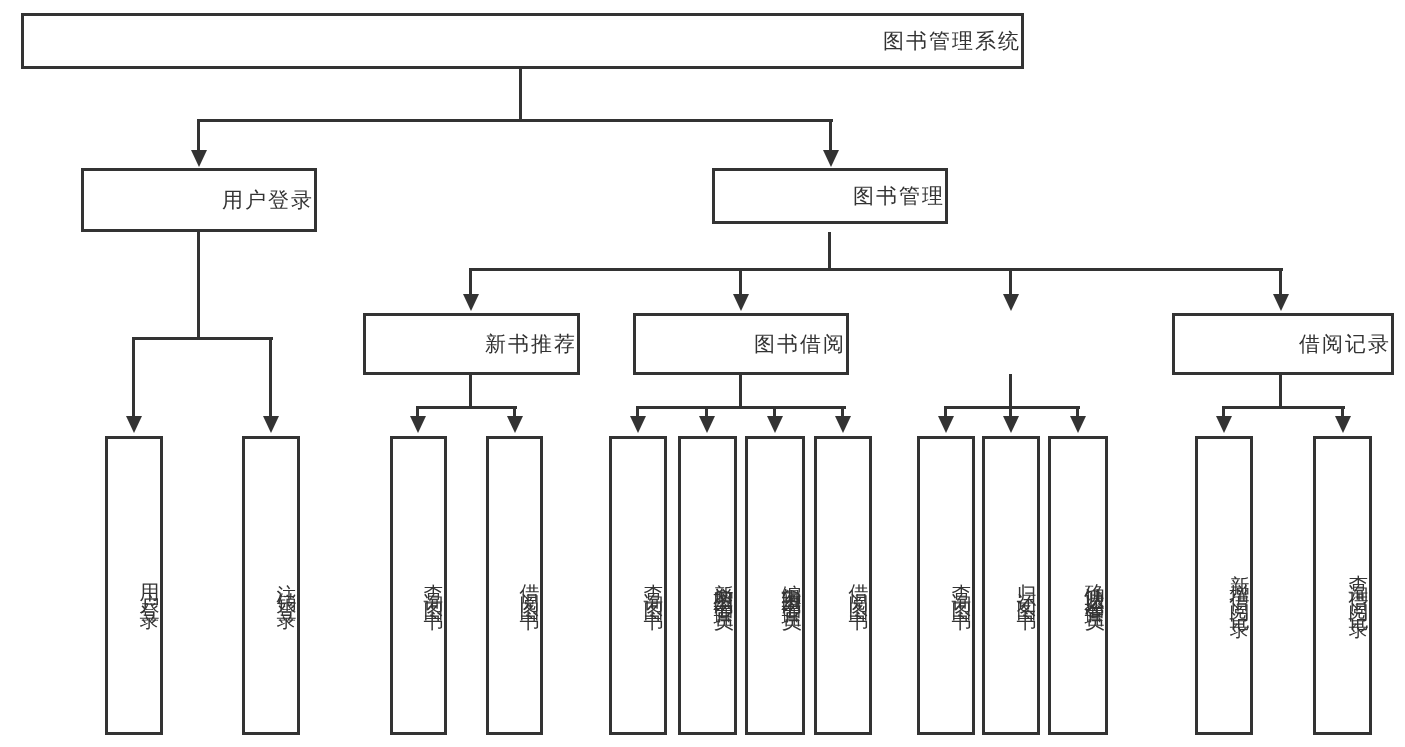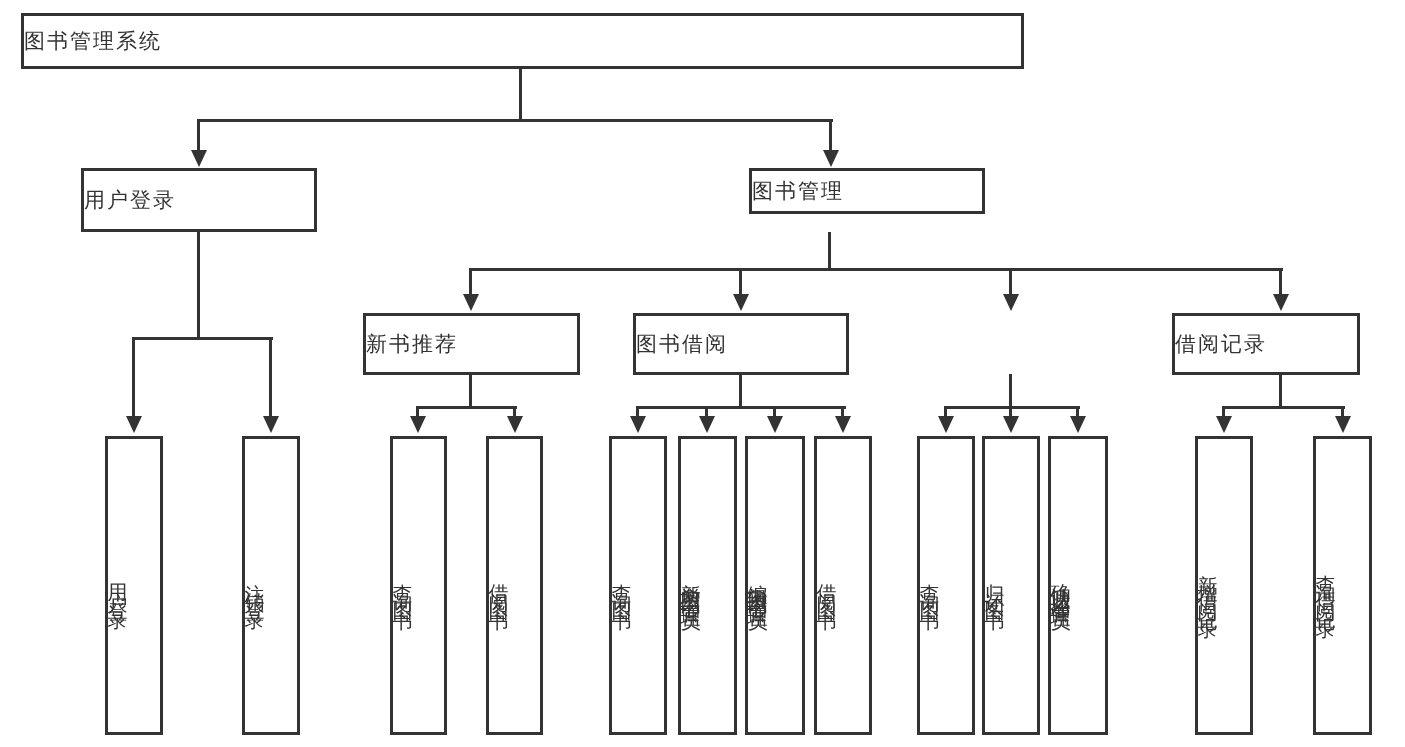--- a/index.html
+++ b/index.html
@@ -17,21 +17,21 @@
     overflow: hidden;
     font-family: "Liberation Sans", "DejaVu Sans", sans-serif;
   }
   .box {
     position: absolute;
     box-sizing: border-box;
     background: var(--box_bg);
     border: 3px solid var(--line);
     display: flex;
     align-items: center;
-    justify-content: flex-start;
+    justify-content: flex-end;
     color: #333;
   }
   .box-h {
     font-size: 21px;
     letter-spacing: 2px;
     white-space: nowrap;
   }
   .box-v {
     font-size: 20px;
   }
@@ -69,34 +69,34 @@
 <div id="canvas">
 
   <div class="box box-h" style="left:21px; top:13px; width:1003px; height:56px;">
     <span>图书管理系统</span>
   </div>
 
   <div class="box box-h" style="left:81px; top:168px; width:236px; height:64px;">
     <span>用户登录</span>
   </div>
 
-  <div class="box box-h" style="left:712px; top:168px; width:236px; height:46px;margin-left:37px;">
+  <div class="box box-h" style="left:712px; top:168px; width:236px; height:56px;">
     <span>图书管理</span>
   </div>
 
   <div class="box box-h" style="left:363px; top:313px; width:217px; height:62px;">
     <span>新书推荐</span>
   </div>
 
   <div class="box box-h" style="left:633px; top:313px; width:216px; height:62px;">
     <span>图书借阅</span>
   </div>
 
 
-  <div class="box box-h" style="left:1172px; top:313px; width:188px; height:62px;">
+  <div class="box box-h" style="left:1172px; top:313px; width:222px; height:62px;">
     <span>借阅记录</span>
   </div>
 
   <div class="box box-v" style="left:105px; top:436px; width:58px; height:299px;">
     <span>用户登录</span>
   </div>
   <div class="box box-v" style="left:242px; top:436px; width:58px; height:299px;">
     <span>注销登录</span>
   </div>
 

